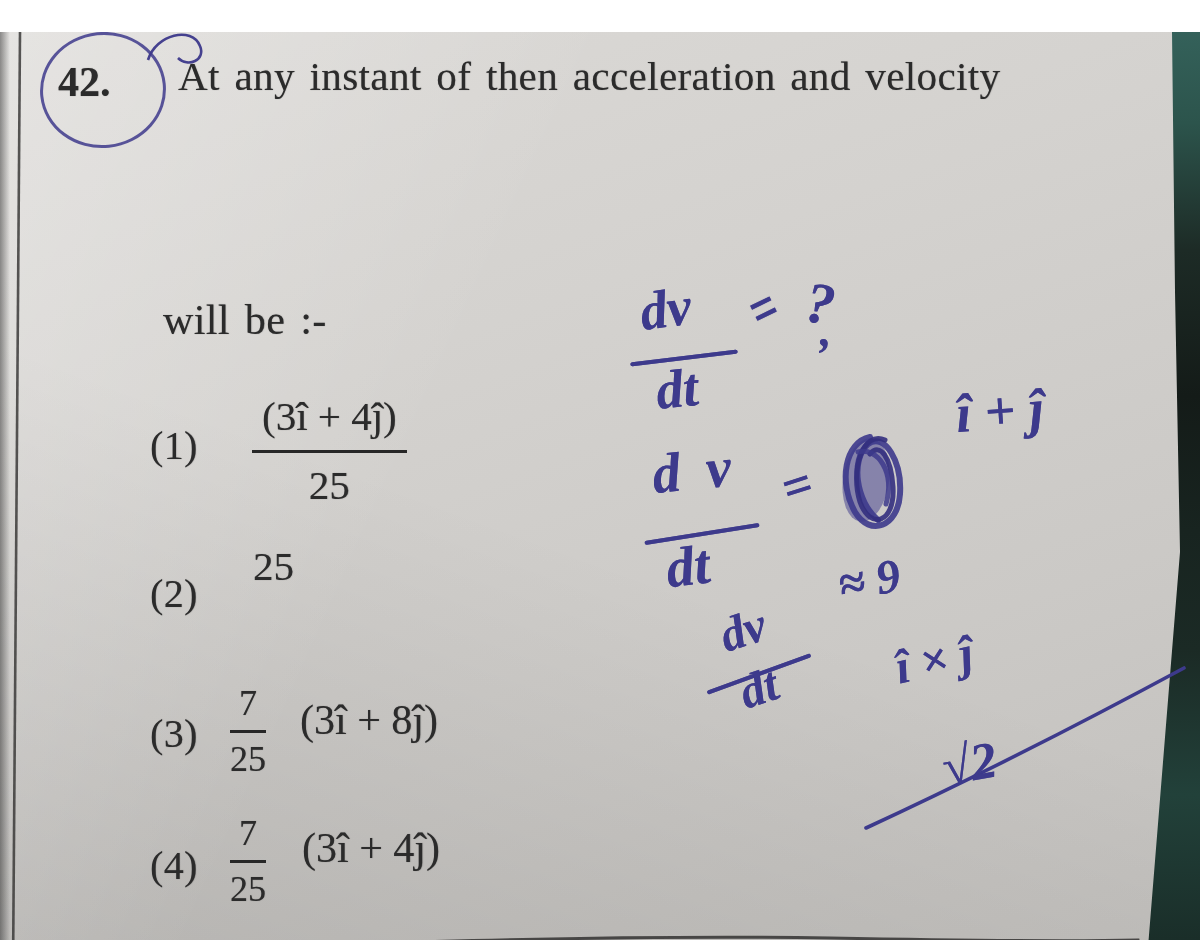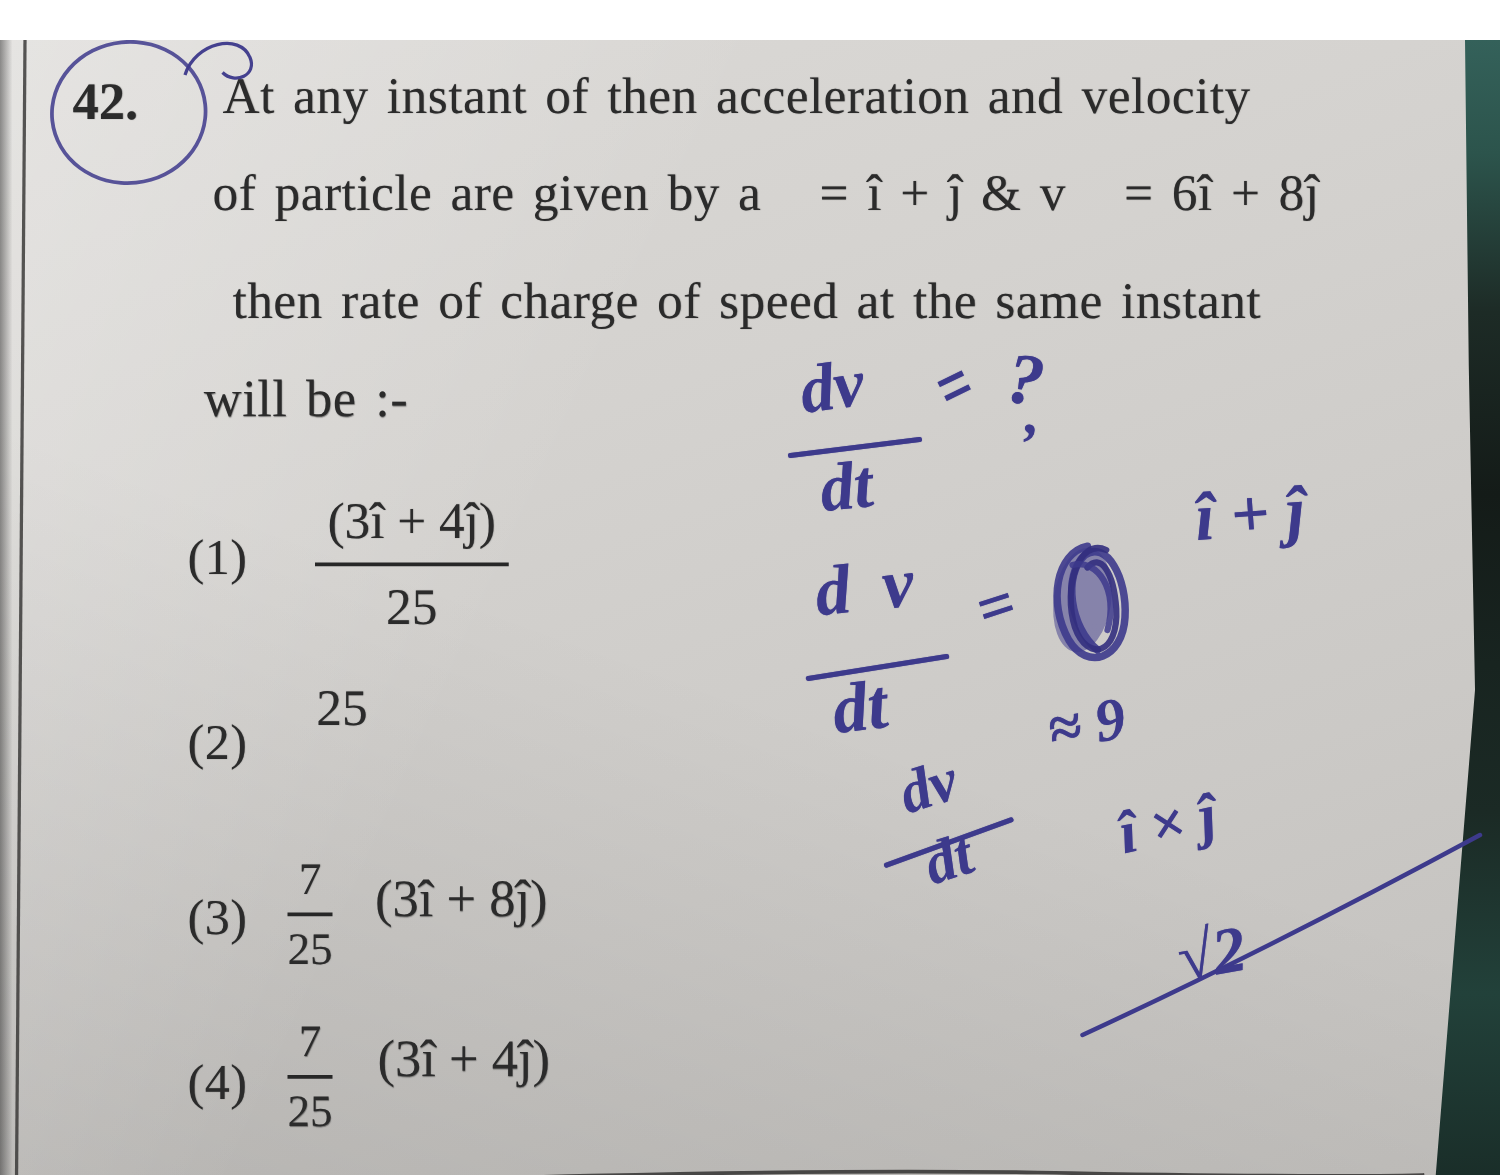--- a/index.html
+++ b/index.html
@@ -78,22 +78,20 @@
       <path d="M858,420 C878,415 895,440 886,472" stroke="#3d3a8c" stroke-width="5" fill="none" opacity=".85" stroke-linecap="round"></path>
     </g>
 
     <path d="M866,796 C970,748 1080,692 1184,636" stroke="#3d3a8c" stroke-width="3.6" fill="none" stroke-linecap="round"></path>
   </svg>
 
   <div class="qnum">42.</div>
   <div class="qcircle"></div>
 
   <div class="printed" style="left:178px;top:20px;font-size:41px;">At any instant of then acceleration and velocity</div>
-  <div class="printed" style="left:170px;top:98px;font-size:41px;">of particle are given by a⃗ = î + ĵ &amp; v⃗ = 6î + 8ĵ</div>
-  <div class="printed" style="left:186px;top:184px;font-size:41px;">then rate of charge of speed at the same instant</div>
   <div class="printed" style="left:163px;top:264px;font-size:42px;">will be :-</div>
 
   <div class="printed" style="left:150px;top:390px;font-size:40px;">(1)</div>
   <div class="frac" style="left:252px;top:360px;">
     <div class="num">(3î + 4ĵ)</div>
     <div class="den">25</div>
   </div>
 
   <div class="printed" style="left:150px;top:538px;font-size:40px;">(2)</div>
   <div class="frac" style="left:253px;top:502px;">

